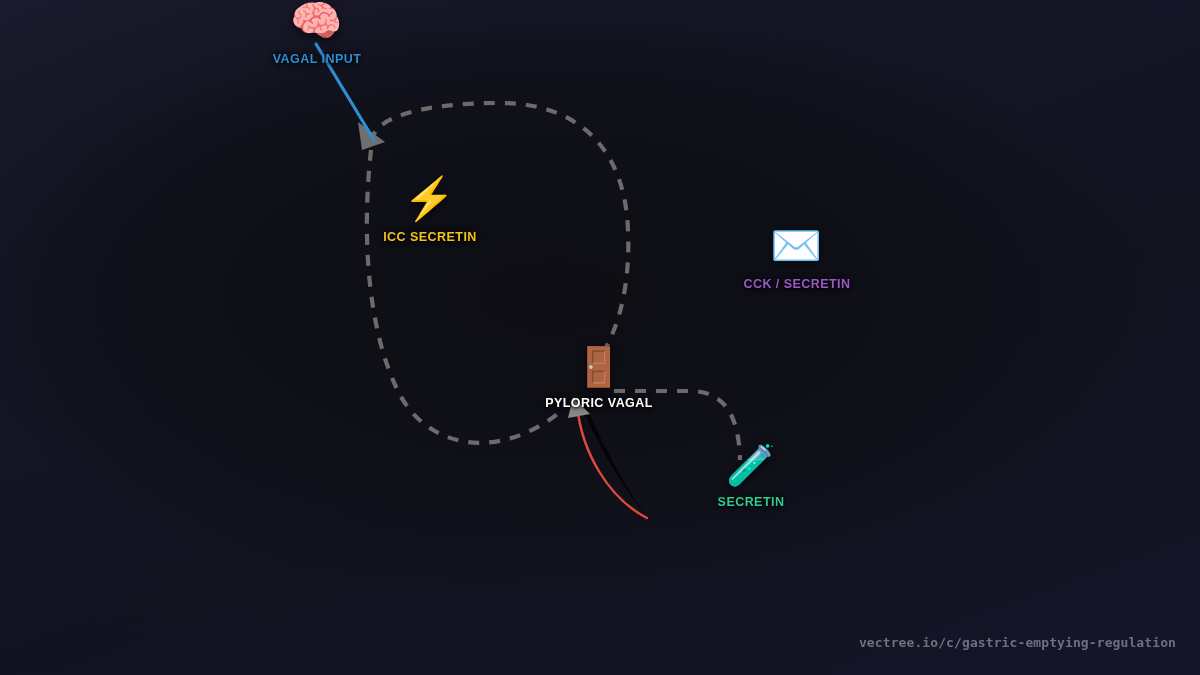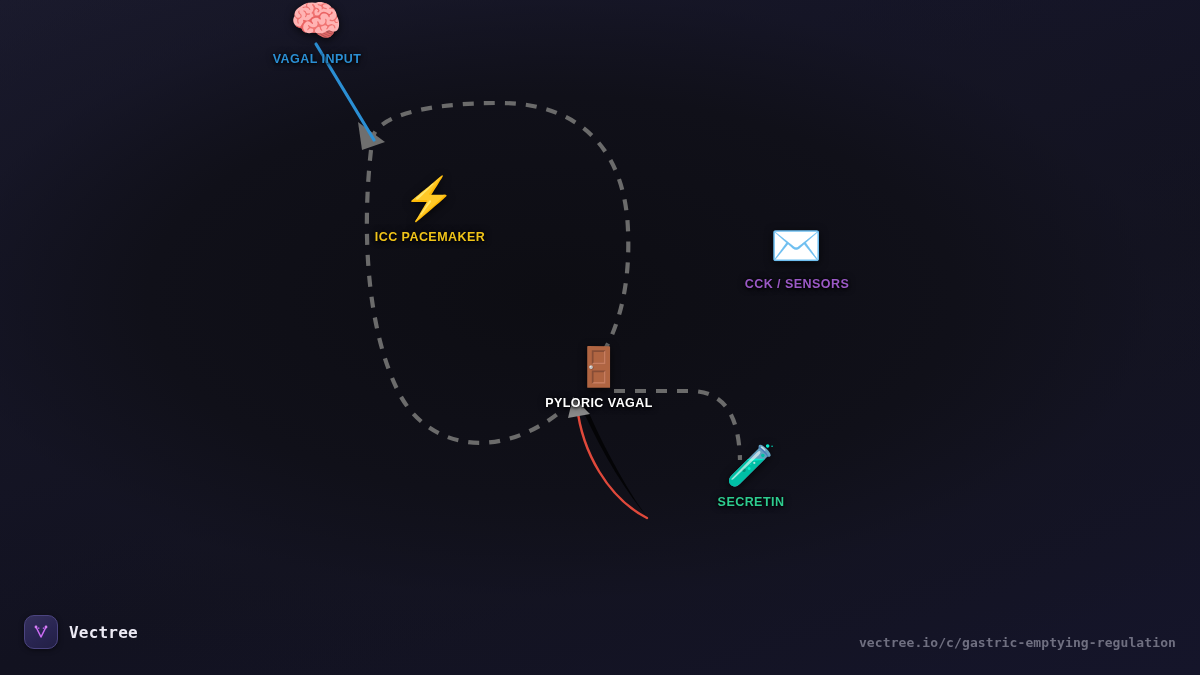--- a/index.html
+++ b/index.html
@@ -138,48 +138,36 @@
     <path d="M 573 397 L 590 414 L 568 418 Z" fill="#8a8a8a"></path>
   </svg>
 
   <div class="node" style="left:317px; top:33px;">
     <span class="glyph">🧠</span>
     <span class="nlabel" style="color:#2b8fd4;">VAGAL INPUT</span>
   </div>
 
   <div class="node" style="left:430px; top:211px;">
     <span class="glyph">⚡</span>
-    <span class="nlabel" style="color:#f0c419;">ICC PACEMAKER</span>
+    <span class="nlabel" style="color:#f0c419;">ICC SECRETIN</span>
   </div>
 
   <div class="node" style="left:797px; top:258px;">
     <span class="glyph">✉️</span>
-    <span class="nlabel" style="color:#9b59c6;">CCK / SENSORS</span>
+    <span class="nlabel" style="color:#9b59c6;">CCK / SECRETIN</span>
   </div>
 
   <div class="node" style="left:599px; top:379px;">
     <span class="glyph" style="font-size:38px;">🚪</span>
     <span class="nlabel" style="color:#ffffff;">PYLORIC VAGAL</span>
   </div>
 
   <div class="node" style="left:751px; top:477px;">
     <span class="glyph" style="font-size:40px;">🧪</span>
     <span class="nlabel" style="color:#2ecc8f;">SECRETIN</span>
   </div>
 
   <div id="footer">
-    <div id="brand">
-      <span id="brandmark">
-        <svg width="20" height="20" viewBox="0 0 24 24" xmlns="http://www.w3.org/2000/svg">
-          <path d="M6 6 L12 18 L18 6" fill="none" stroke="#c96bf2" stroke-width="1.9" stroke-linecap="round" stroke-linejoin="round"></path>
-          <circle cx="6" cy="6" r="1.7" fill="#d57ef5"></circle>
-          <circle cx="18" cy="6" r="1.7" fill="#d57ef5"></circle>
-          <circle cx="9.2" cy="7.4" r="1.0" fill="#a855d6"></circle>
-          <circle cx="15" cy="7.4" r="1.0" fill="#a855d6"></circle>
-        </svg>
-      </span>
-      <span id="brandname">Vectree</span>
-    </div>
   </div>
 
   <div id="url">vectree.io/c/gastric-emptying-regulation</div>
 
 </div>
 
 </body></html>

